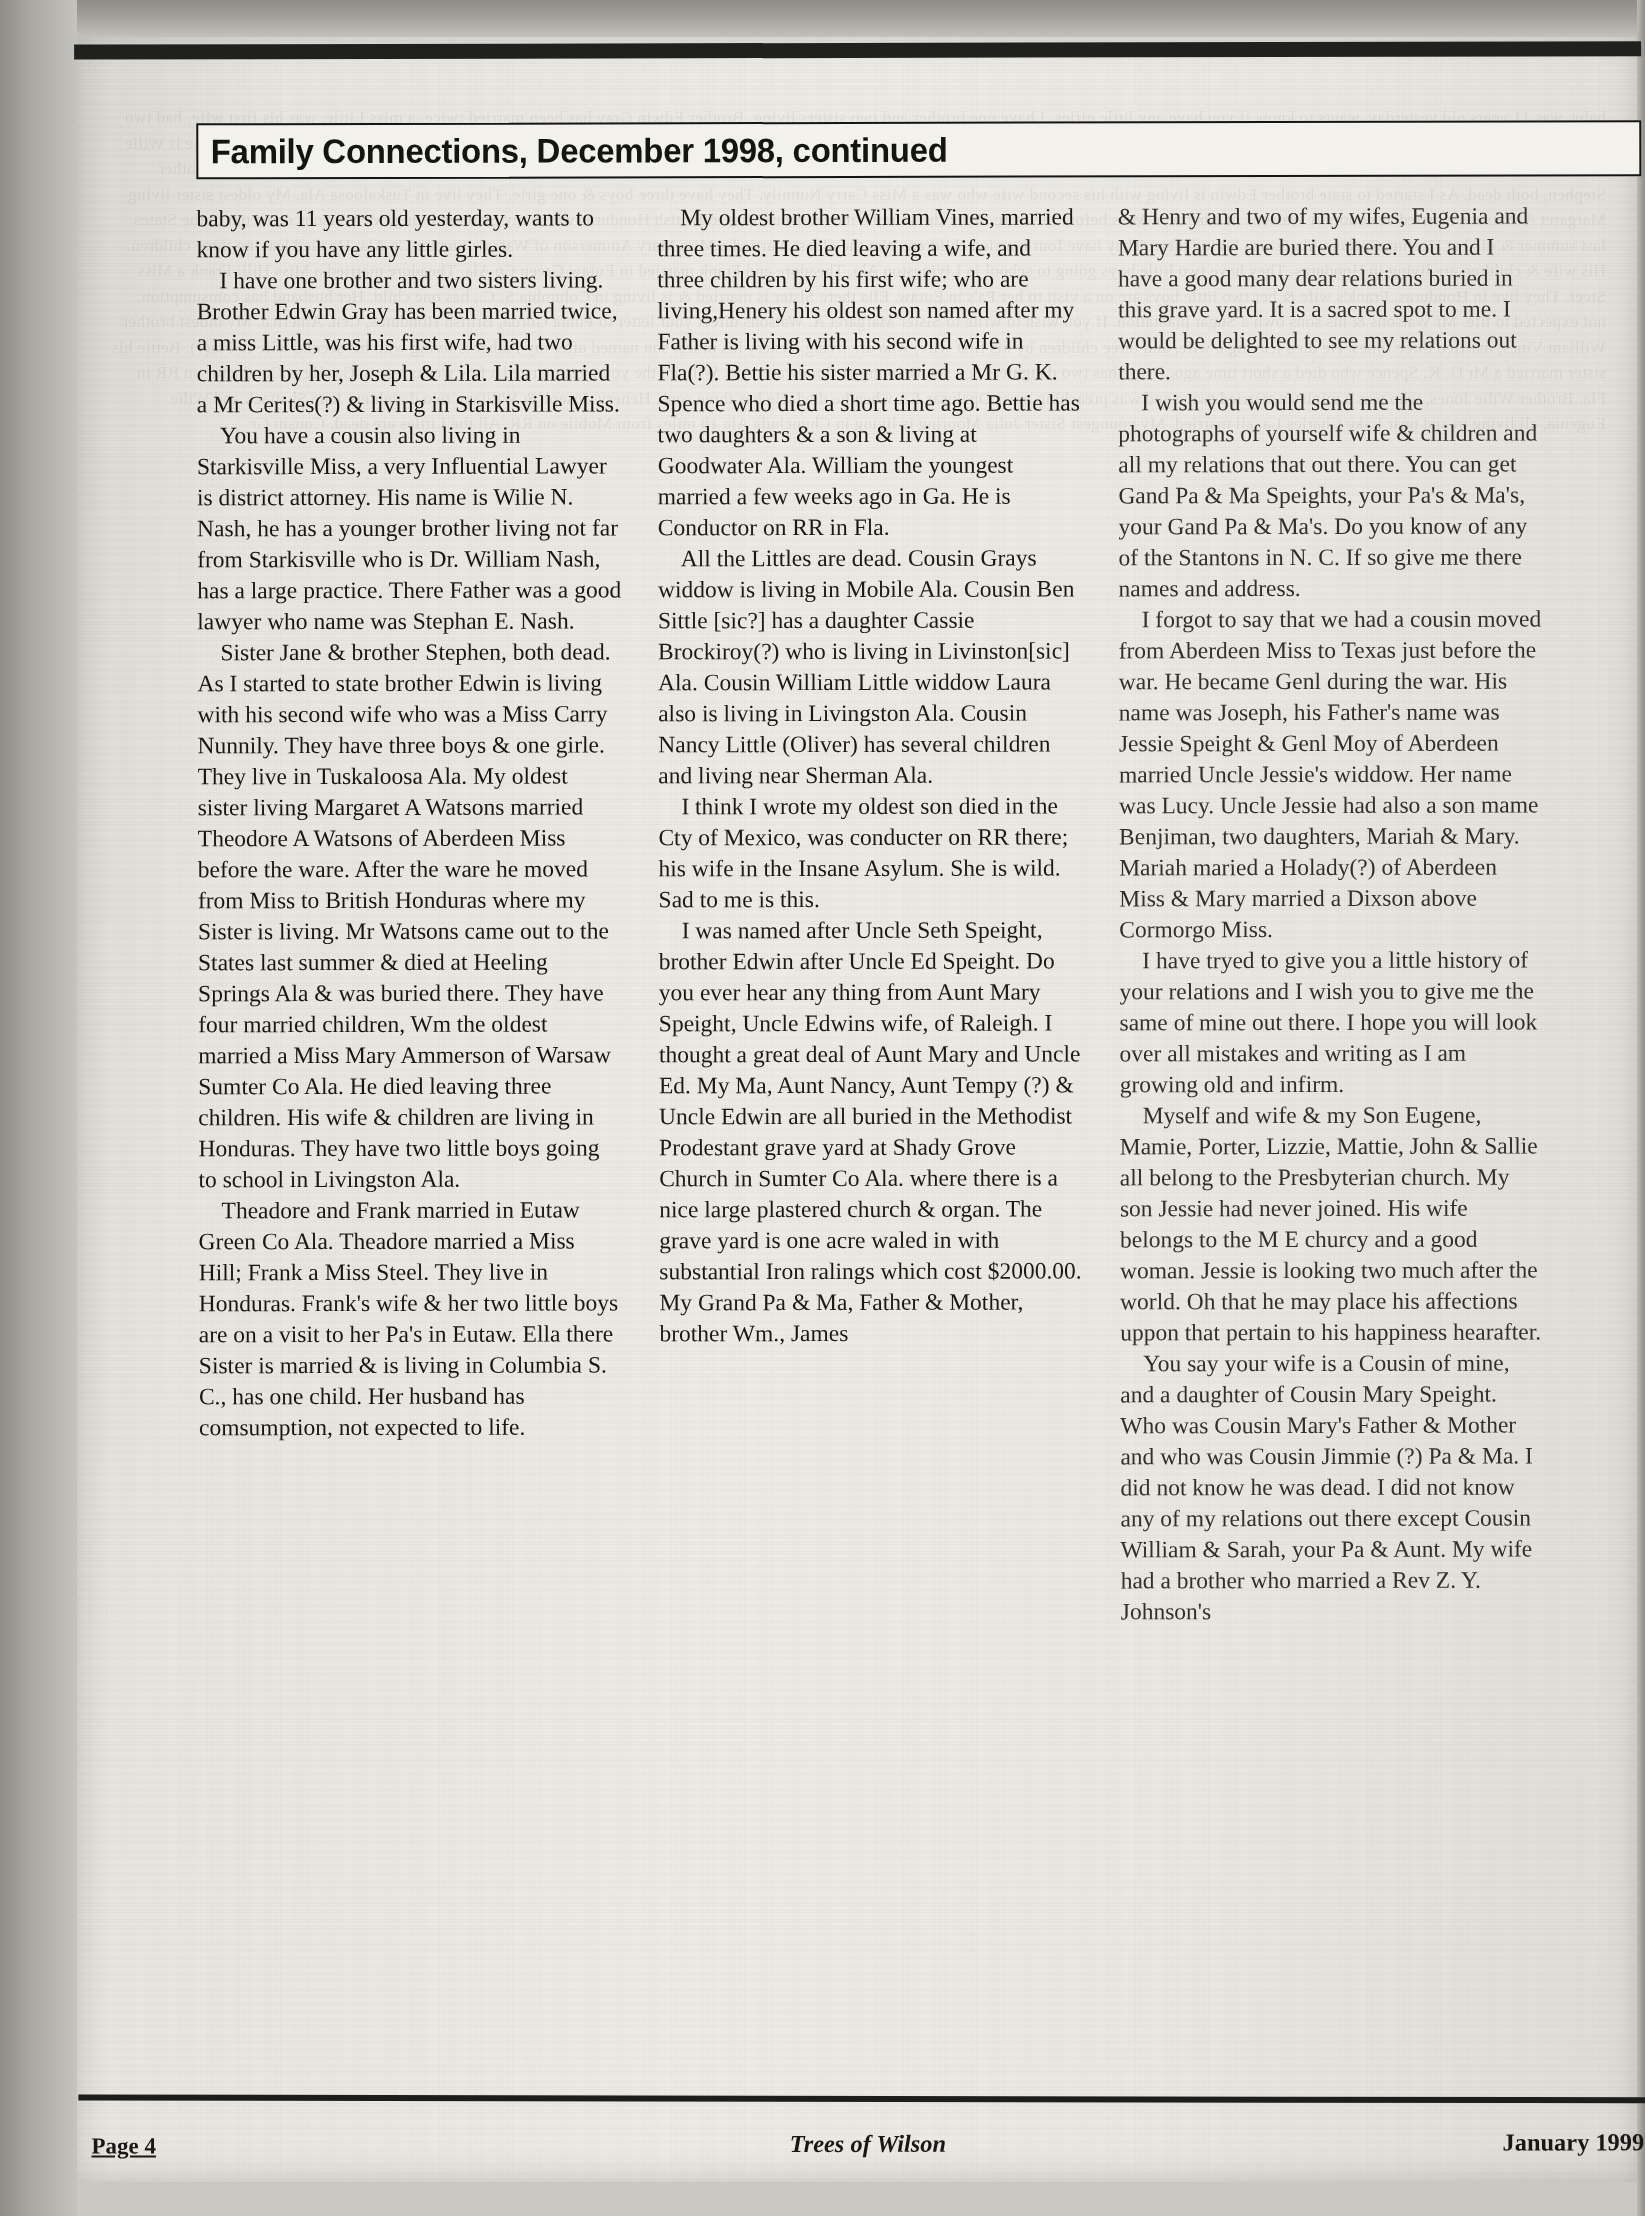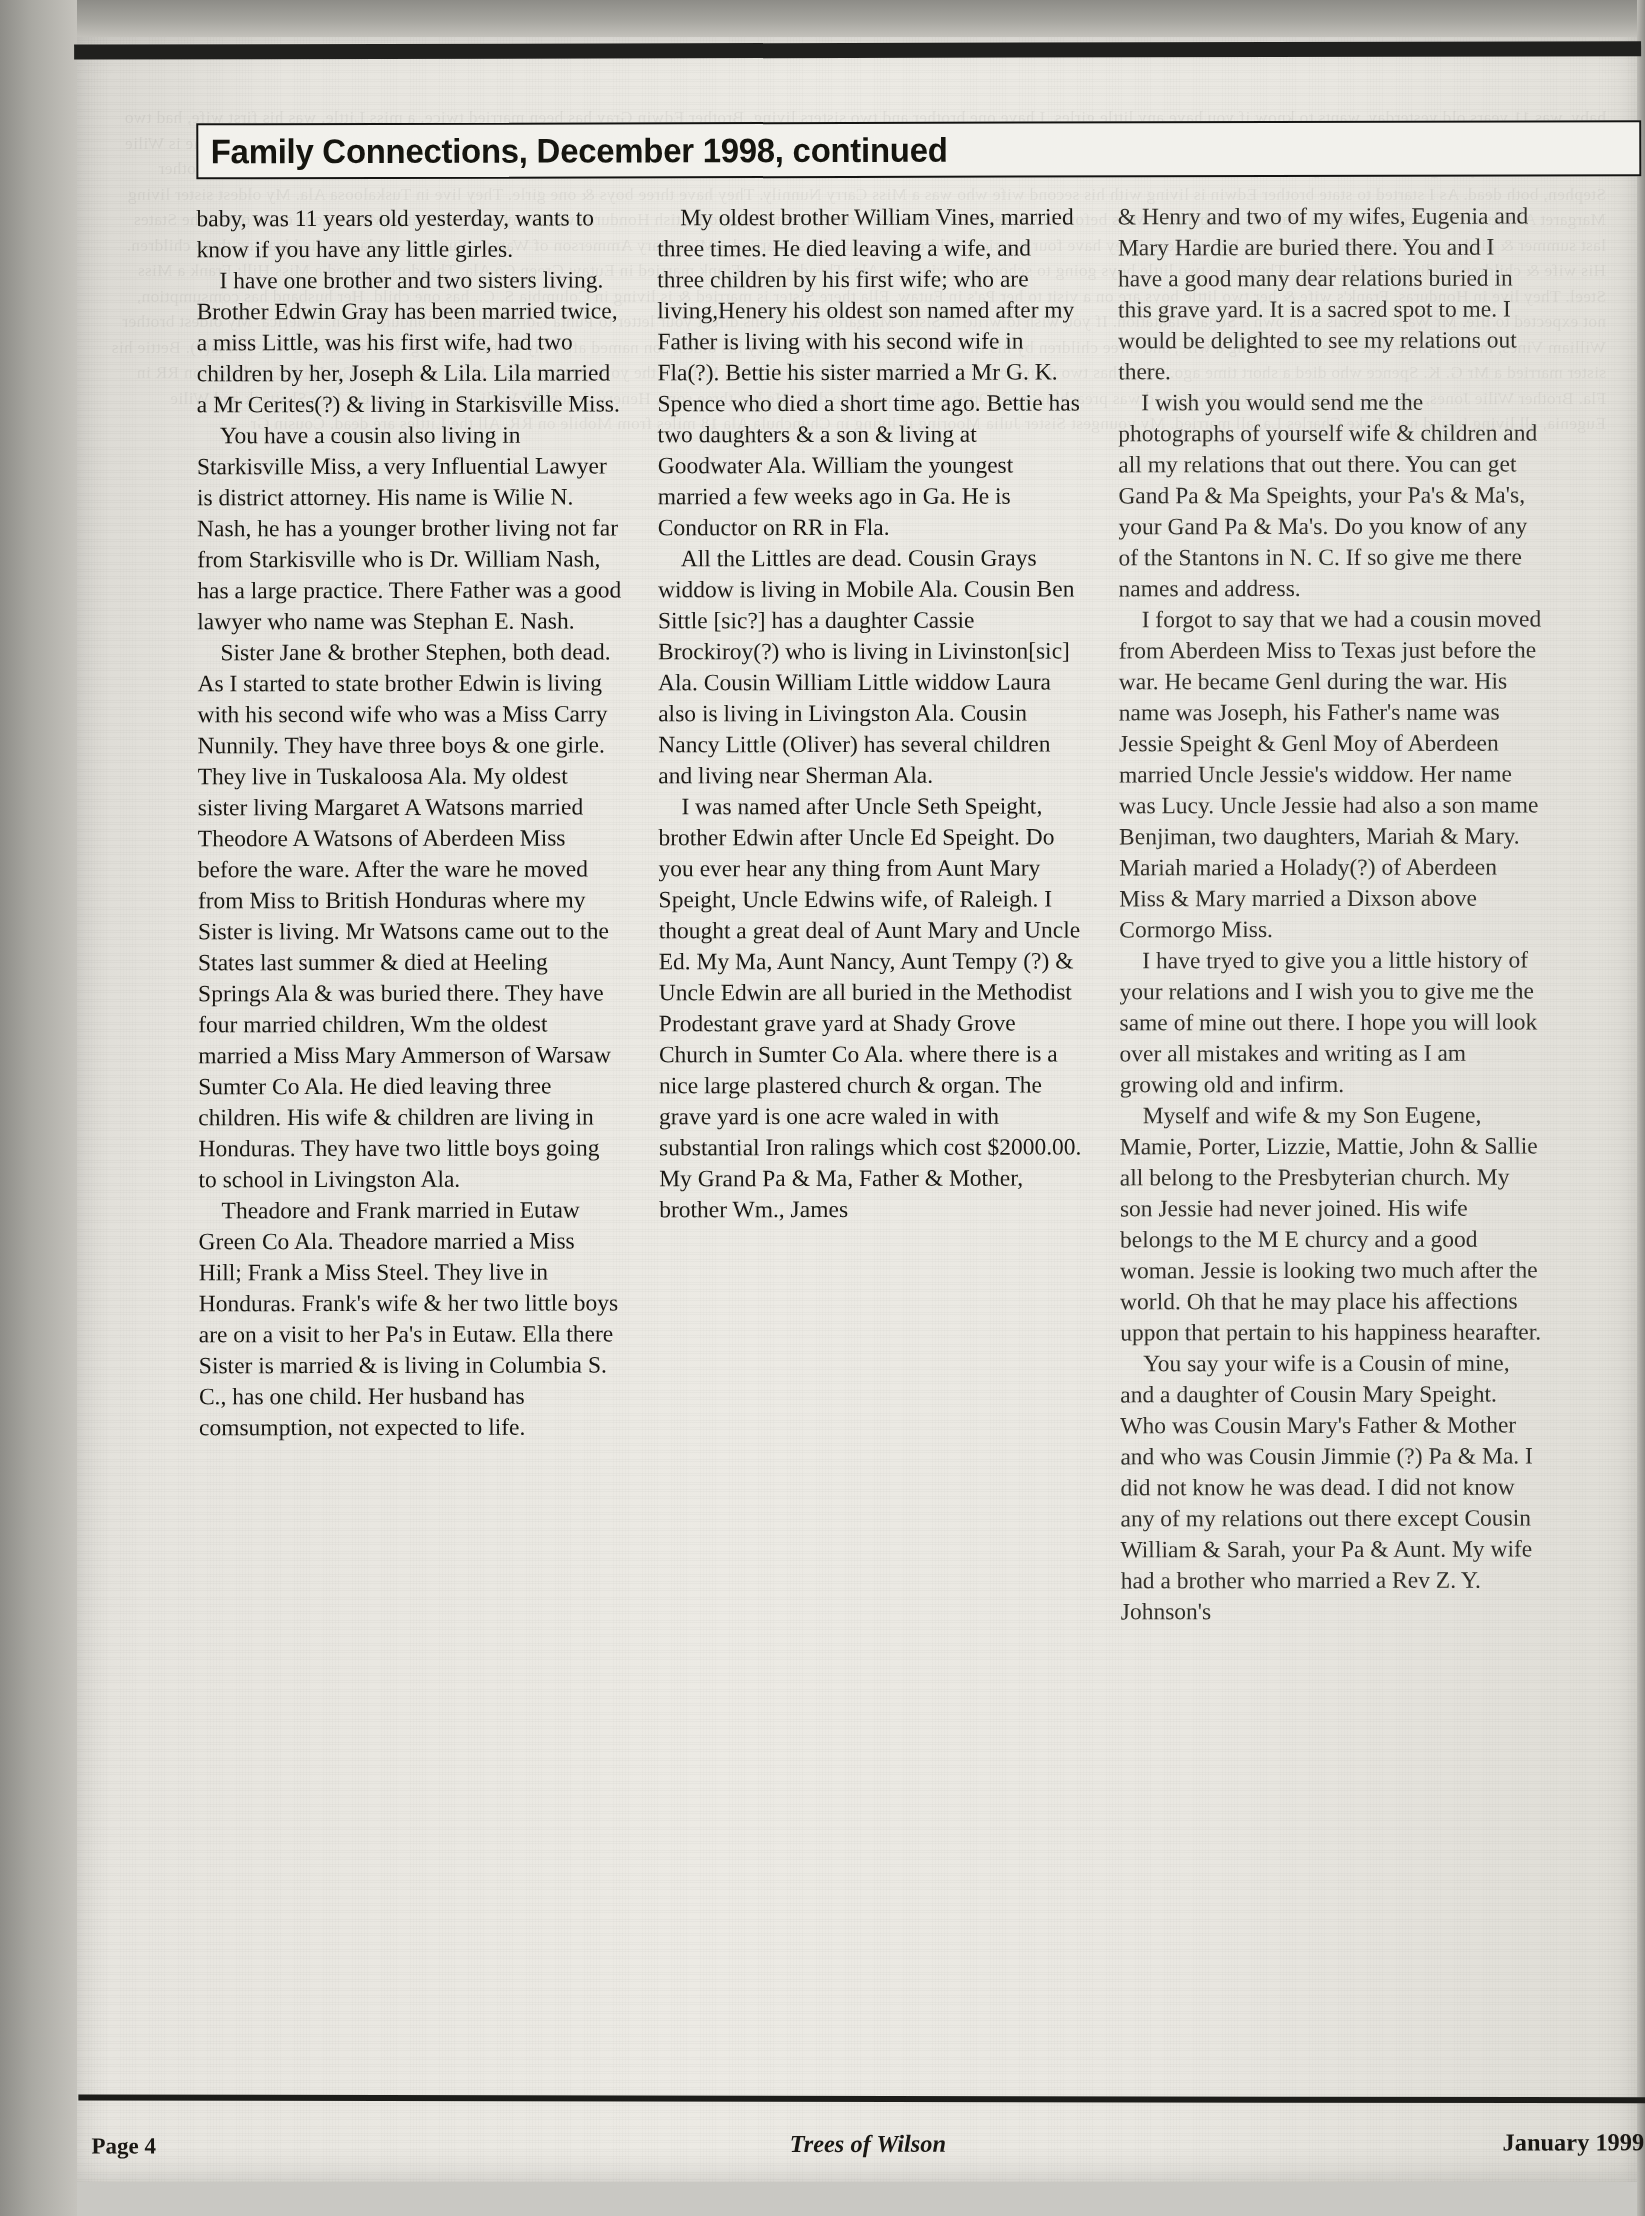--- a/index.html
+++ b/index.html
@@ -154,20 +154,21 @@
     width: 1555px;
     display: flex;
     align-items: baseline;
     font-family: "Liberation Serif", serif;
   }
   .footer-left {
     font-weight: bold;
     font-size: 23px;
     color: #191713;
     width: 476px;
+    text-decoration: underline;
   }
   .footer-center {
     flex: 1;
     text-align: center;
     font-style: italic;
     font-weight: bold;
     font-size: 24.4px;
     color: #191713;
   }
   .footer-right {
@@ -212,20 +213,21 @@
         <p class="no-indent">baby, was 11 years old yesterday, wants to know if you have any little girles.</p>
         <p>I have one brother and two sisters living. Brother Edwin Gray has been married twice, a miss Little, was his first wife, had two children by her, Joseph &amp; Lila. Lila married a Mr Cerites(?) &amp; living in Starkisville Miss.</p>
         <p>You have a cousin also living in Starkisville Miss, a very Influential Lawyer is district attorney. His name is Wilie N. Nash, he has a younger brother living not far from Starkisville who is Dr. William Nash, has a large practice. There Father was a good lawyer who name was Stephan E. Nash.</p>
         <p>Sister Jane &amp; brother Stephen, both dead. As I started to state brother Edwin is living with his second wife who was a Miss Carry Nunnily. They have three boys &amp; one girle. They live in Tuskaloosa Ala. My oldest sister living Margaret A Watsons married Theodore A Watsons of Aberdeen Miss before the ware. After the ware he moved from Miss to British Honduras where my Sister is living. Mr Watsons came out to the States last summer &amp; died at Heeling Springs Ala &amp; was buried there. They have four married children, Wm the oldest married a Miss Mary Ammerson of Warsaw Sumter Co Ala. He died leaving three children. His wife &amp; children are living in Honduras. They have two little boys going to school in Livingston Ala.</p>
         <p>Theadore and Frank married in Eutaw Green Co Ala. Theadore married a Miss Hill; Frank a Miss Steel. They live in Honduras. Frank's wife &amp; her two little boys are on a visit to her Pa's in Eutaw. Ella there Sister is married &amp; is living in Columbia S. C., has one child. Her husband has comsumption, not expected to life.</p>
       </div>
 
       <div class="col c2">
         <p>My oldest brother William Vines, married three times. He died leaving a wife, and three children by his first wife; who are living,Henery his oldest son named after my Father is living with his second wife in Fla(?). Bettie his sister married a Mr G. K. Spence who died a short time ago. Bettie has two daughters &amp; a son &amp; living at Goodwater Ala. William the youngest married a few weeks ago in Ga. He is Conductor on RR in Fla.</p>
         <p>All the Littles are dead. Cousin Grays widdow is living in Mobile Ala. Cousin Ben Sittle [sic?] has a daughter Cassie Brockiroy(?) who is living in Livinston[sic] Ala. Cousin William Little widdow Laura also is living in Livingston Ala. Cousin Nancy Little (Oliver) has several children and living near Sherman Ala.</p>
+        <p>I think I wrote my oldest son died in the Cty of Mexico, was conducter on RR there; his wife in the Insane Asylum. She is wild. Sad to me is this.</p>
         <p>I was named after Uncle Seth Speight, brother Edwin after Uncle Ed Speight. Do you ever hear any thing from Aunt Mary Speight, Uncle Edwins wife, of Raleigh. I thought a great deal of Aunt Mary and Uncle Ed. My Ma, Aunt Nancy, Aunt Tempy (?) &amp; Uncle Edwin are all buried in the Methodist Prodestant grave yard at Shady Grove Church in Sumter Co Ala. where there is a nice large plastered church &amp; organ. The grave yard is one acre waled in with substantial Iron ralings which cost $2000.00. My Grand Pa &amp; Ma, Father &amp; Mother, brother Wm., James</p>
       </div>
 
       <div class="col c3">
         <p class="no-indent">&amp; Henry and two of my wifes, Eugenia and Mary Hardie are buried there. You and I have a good many dear relations buried in this grave yard. It is a sacred spot to me. I would be delighted to see my relations out there.</p>
         <p>I wish you would send me the photographs of yourself wife &amp; children and all my relations that out there. You can get Gand Pa &amp; Ma Speights, your Pa's &amp; Ma's, your Gand Pa &amp; Ma's. Do you know of any of the Stantons in N. C. If so give me there names and address.</p>
         <p>I forgot to say that we had a cousin moved from Aberdeen Miss to Texas just before the war. He became Genl during the war. His name was Joseph, his Father's name was Jessie Speight &amp; Genl Moy of Aberdeen married Uncle Jessie's widdow. Her name was Lucy. Uncle Jessie had also a son mame Benjiman, two daughters, Mariah &amp; Mary. Mariah maried a Holady(?) of Aberdeen Miss &amp; Mary married a Dixson above Cormorgo Miss.</p>
         <p>I have tryed to give you a little history of your relations and I wish you to give me the same of mine out there. I hope you will look over all mistakes and writing as I am growing old and infirm.</p>
         <p>Myself and wife &amp; my Son Eugene, Mamie, Porter, Lizzie, Mattie, John &amp; Sallie all belong to the Presbyterian church. My son Jessie had never joined. His wife belongs to the M E churcy and a good woman. Jessie is looking two much after the world. Oh that he may place his affections uppon that pertain to his happiness hearafter.</p>
         <p>You say your wife is a Cousin of mine, and a daughter of Cousin Mary Speight. Who was Cousin Mary's Father &amp; Mother and who was Cousin Jimmie (?) Pa &amp; Ma. I did not know he was dead. I did not know any of my relations out there except Cousin William &amp; Sarah, your Pa &amp; Aunt. My wife had a brother who married a Rev Z. Y. Johnson's</p>

